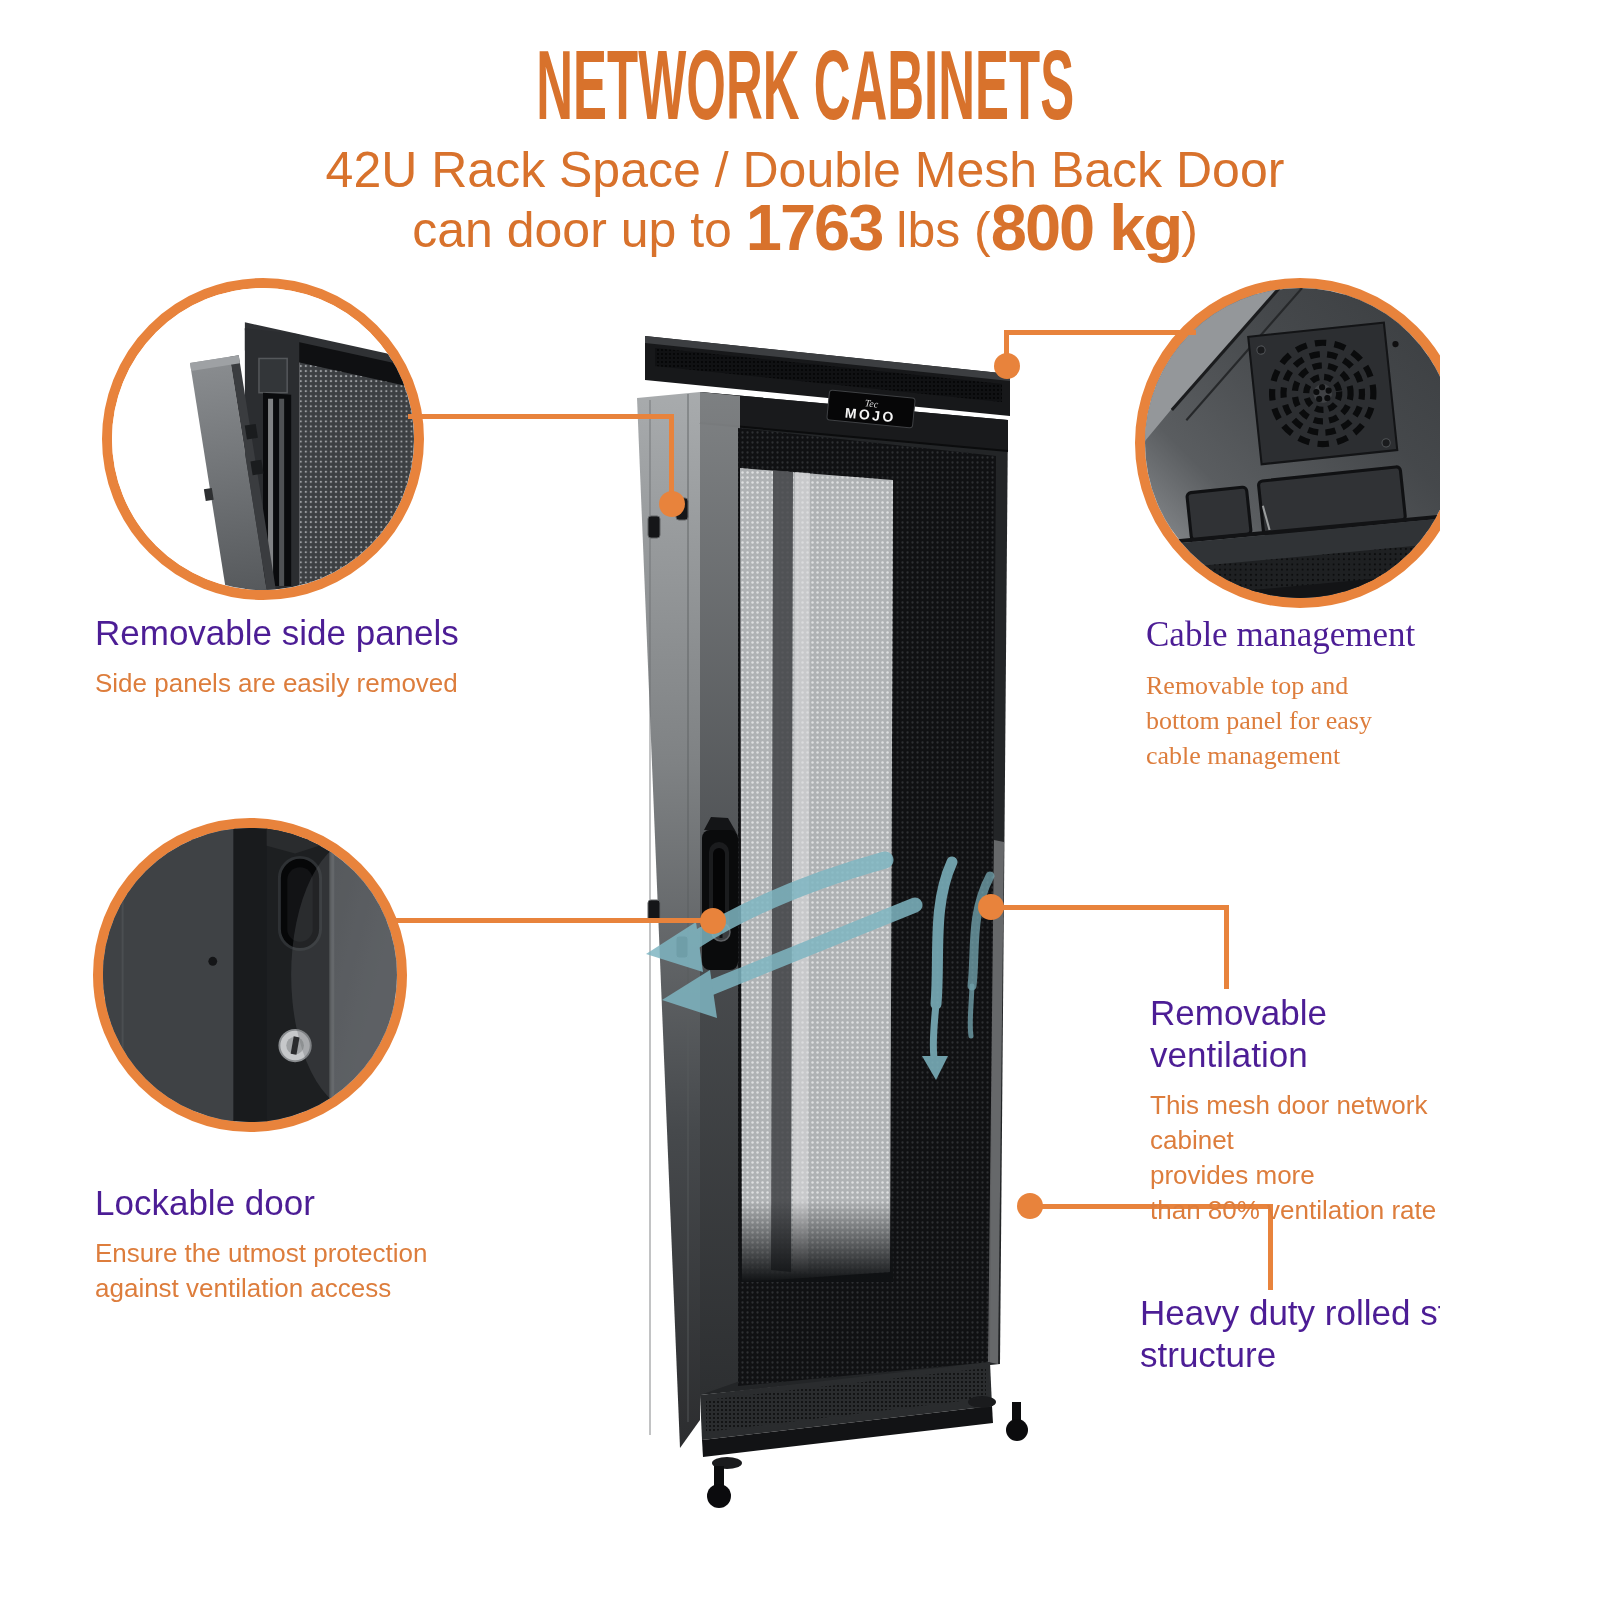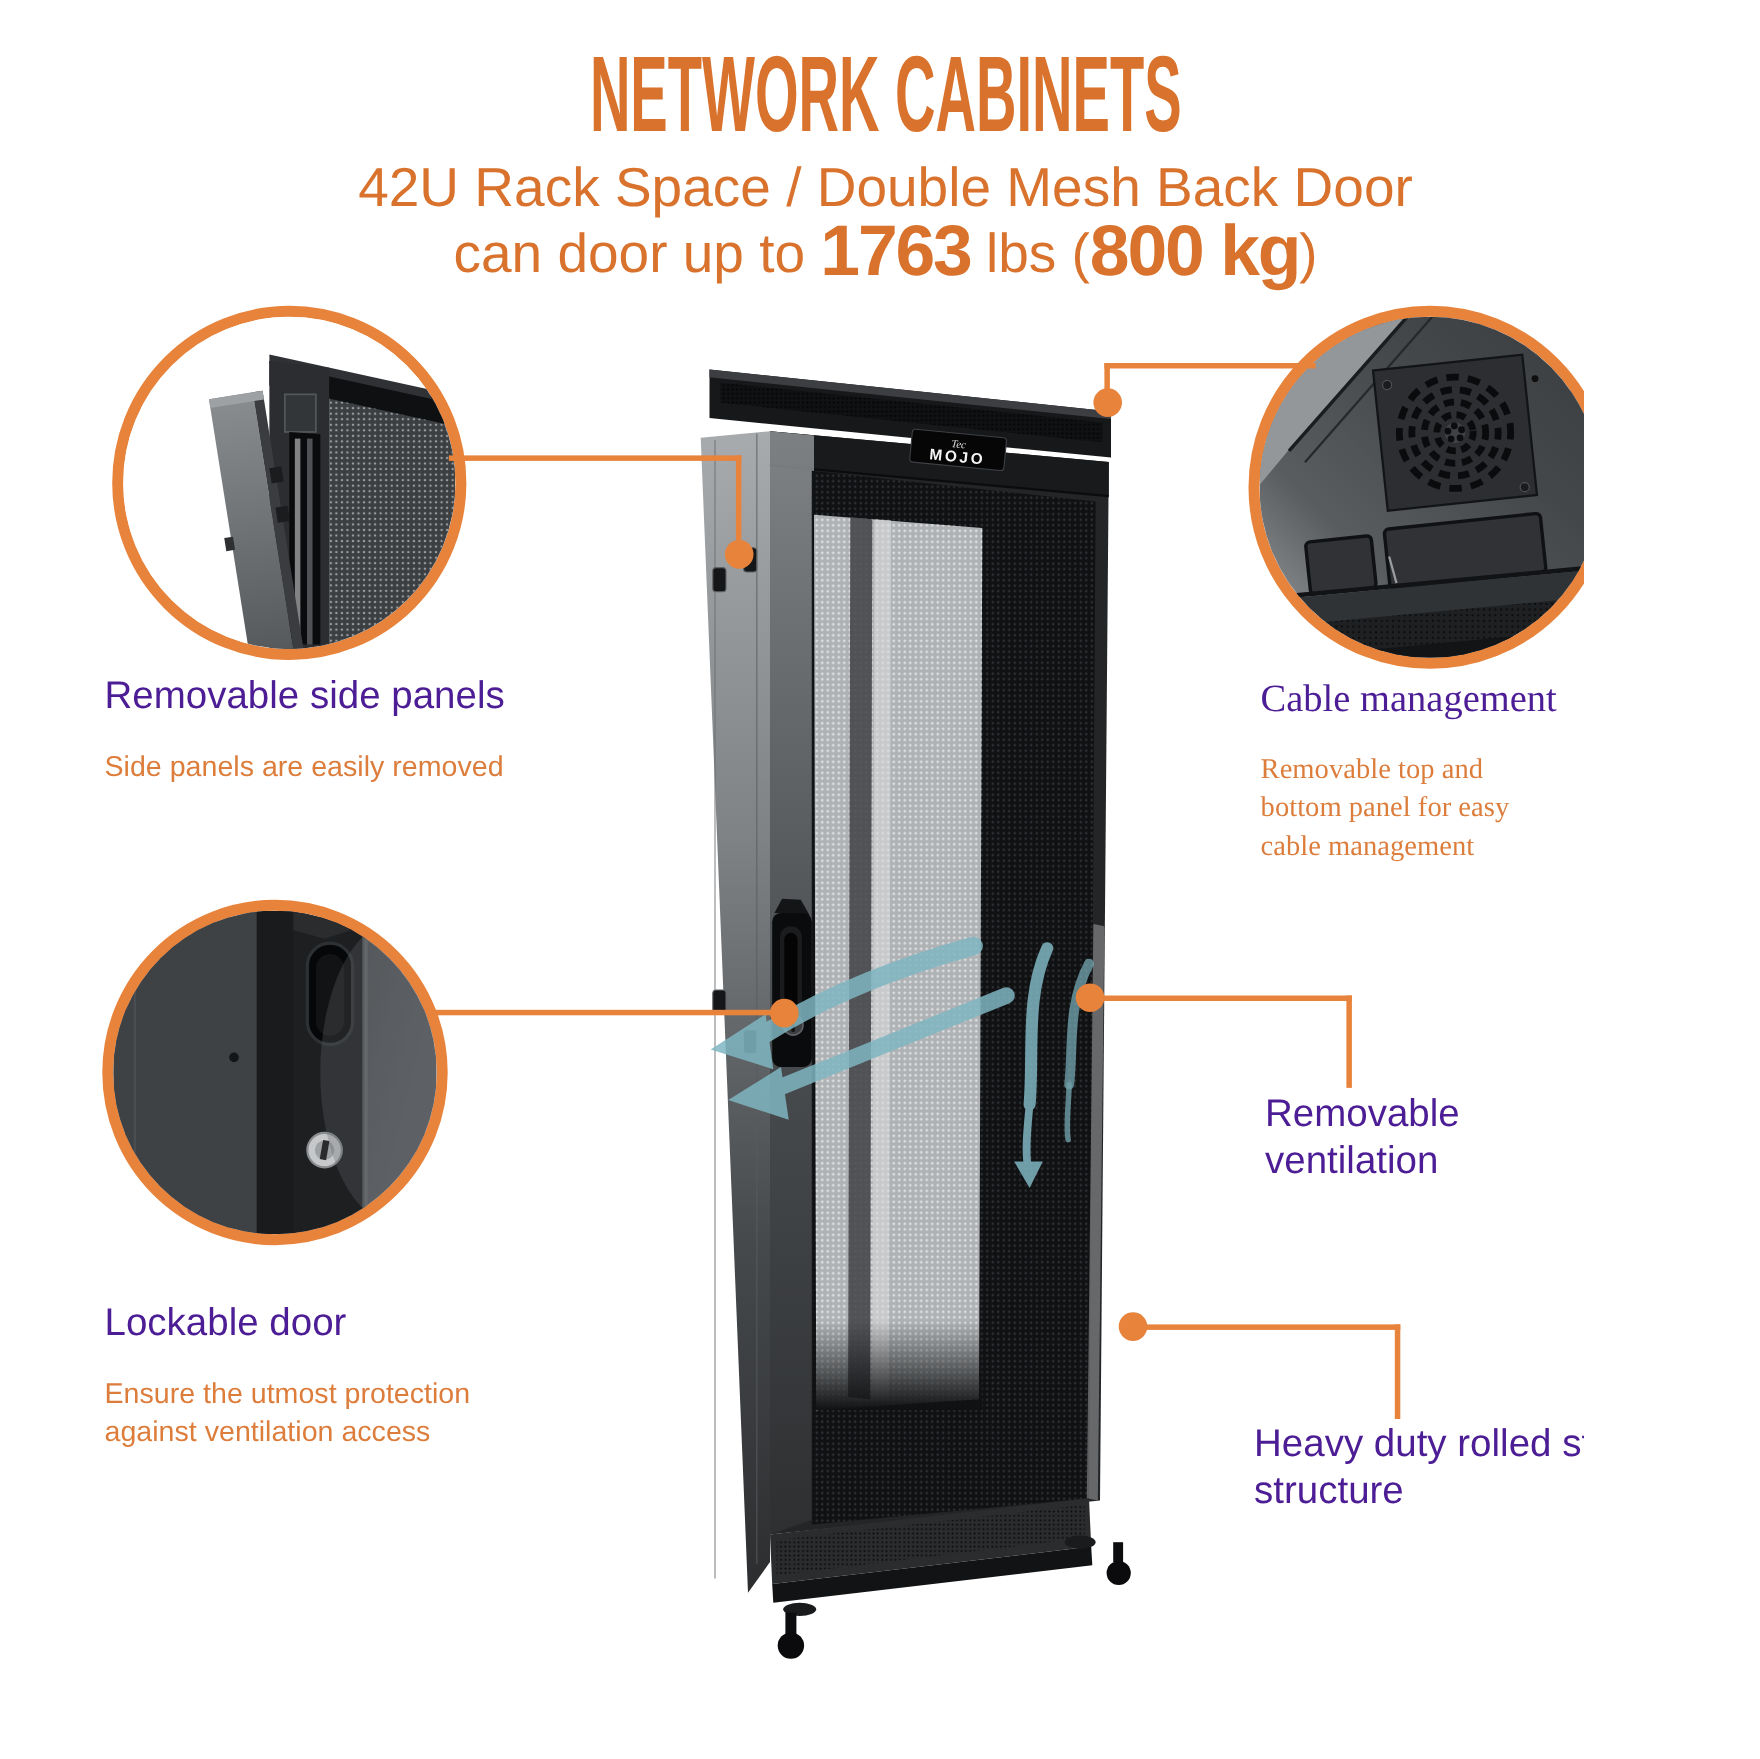--- a/index.html
+++ b/index.html
@@ -23,21 +23,21 @@
   .c3{left:93px;top:818px;width:314px;height:314px;}
 
   
   .lh{position:absolute;height:5px;background:#E8833C;}
   .lv{position:absolute;width:5px;background:#E8833C;}
   .dot{position:absolute;width:26px;height:26px;border-radius:50%;background:#E8833C;}
 
   
   .feat{position:absolute;color:#D8722C;}
   .feat h2{margin:0;font-size:35px;font-weight:400;line-height:1.2;color:#4c1d95;}
-  .feat .body{margin-top:25px;font-size:26px;line-height:35px;color:#DD7D3C;}
+  .feat .body{margin-top:12px;font-size:26px;line-height:35px;color:#DD7D3C;}
   .f1{left:95px;top:612px;}
   .f2{left:1146px;top:614px;font-family:Liberation Serif, serif;}
   .f3{left:95px;top:1182px;}
   .f4{left:1150px;top:992px;}
   .f5{left:1140px;top:1292px;width:460px;}
 
   .cab{position:absolute;left:600px;top:320px;width:430px;height:1210px;}
 </style>
 </head>
 <body>
@@ -309,19 +309,24 @@
   <div class="feat f3">
     <h2>Lockable door</h2>
     <div class="body">
       <div>Ensure the utmost protection</div>
       <div>against ventilation access</div>
     </div>
   </div>
 
   <div class="feat f4">
     <h2>Removable ventilation</h2>
+    <div class="body">
+      <div>This mesh door network cabinet</div>
+      <div>provides more</div>
+      <div>than 80% ventilation rate</div>
+    </div>
   </div>
 
   <div class="feat f5">
     <h2>Heavy duty rolled steel structure</h2>
   </div>
 
 </div>
 
 </body></html>

